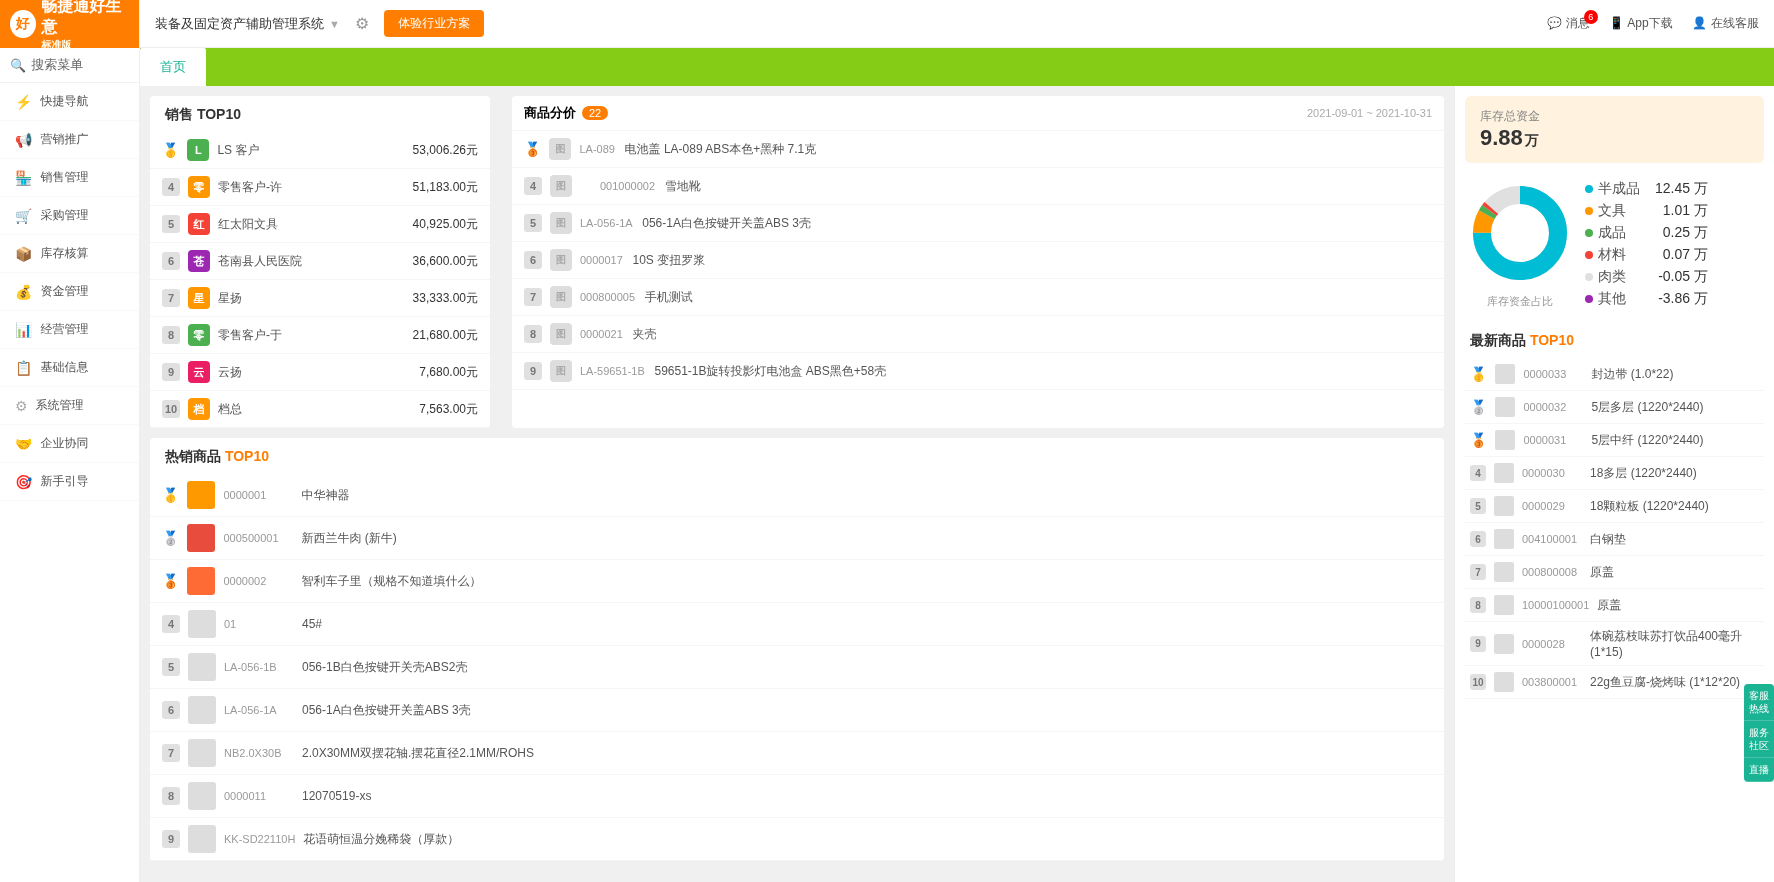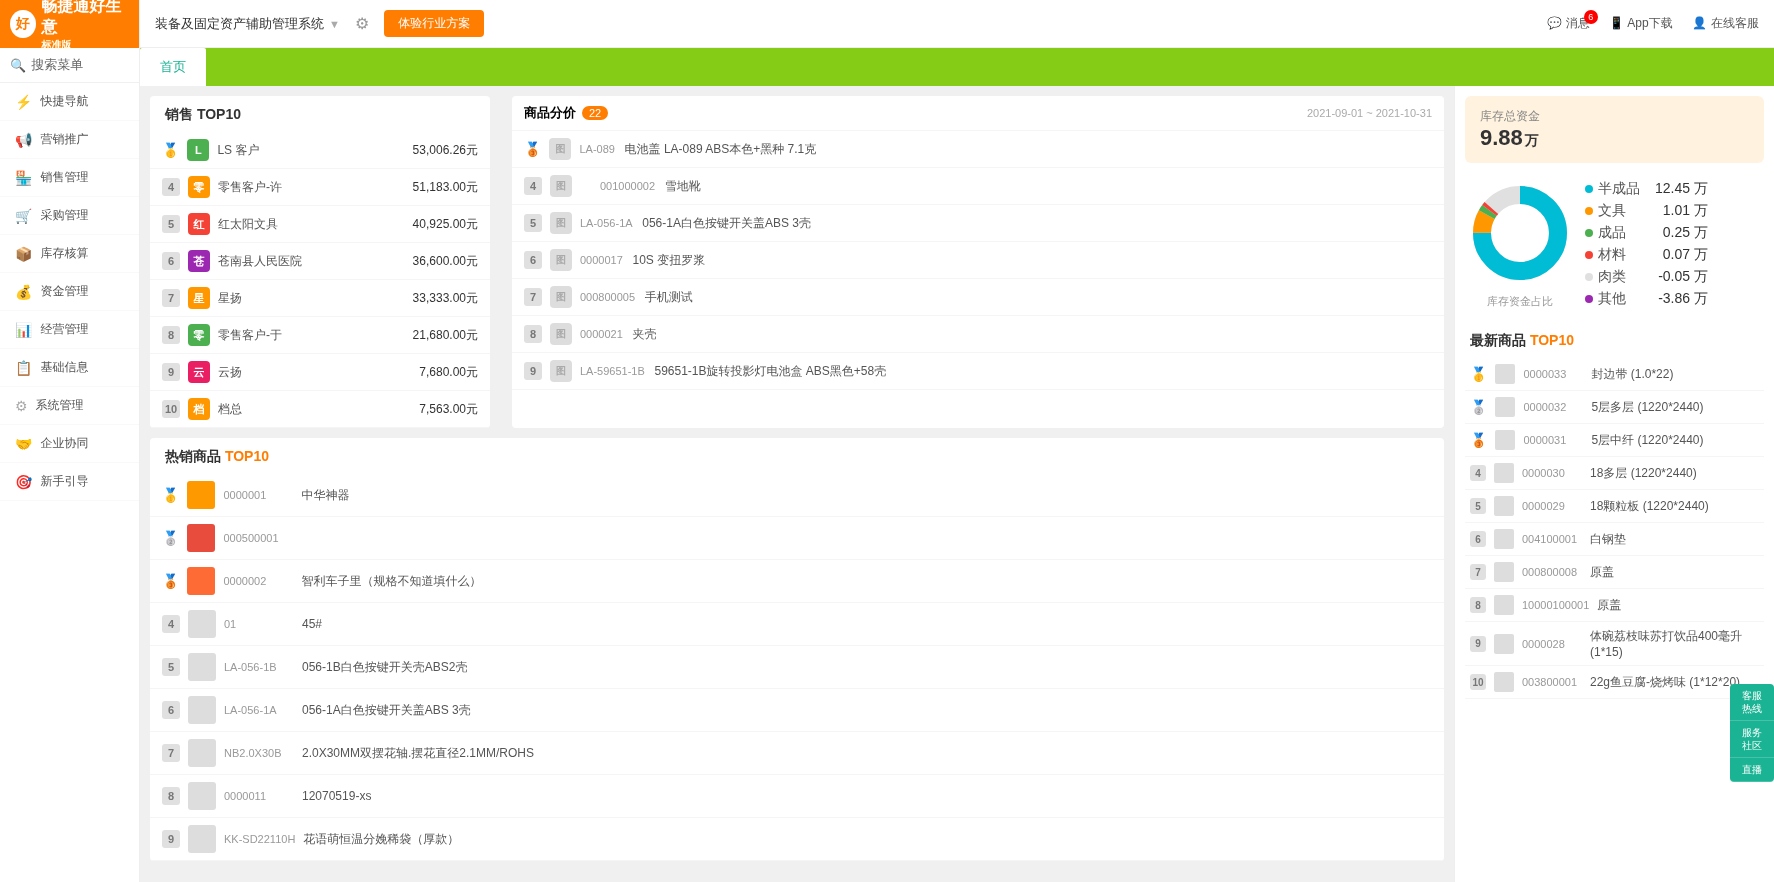--- a/index.html
+++ b/index.html
@@ -320,21 +320,21 @@
       right: 0;
       bottom: 100px;
       display: flex;
       flex-direction: column;
       gap: 0;
       z-index: 100;
     }
     .float-btn {
       background: #1ab394;
       color: #fff;
-      width: 44px;
+      width: 30px;
       padding: 5px 3px;
       font-size: 10px;
       text-align: center;
       cursor: pointer;
       border-bottom: 1px solid rgba(255,255,255,0.2);
       line-height: 1.3;
     }
     .float-btn:first-child { border-radius: 4px 4px 0 0; }
     .float-btn:last-child { border-radius: 0 0 4px 4px; }
 
@@ -556,20 +556,21 @@
         <div class="hot-item">
           <span class="medal-icon">🥇</span>
           <div class="product-thumb has-img" style="background:#f90;"></div>
           <span class="hot-code">0000001</span>
           <span class="hot-name">中华神器</span>
         </div>
         <div class="hot-item">
           <span class="medal-icon">🥈</span>
           <div class="product-thumb has-img" style="background:#e74c3c;"></div>
           <span class="hot-code">000500001</span>
+          <span class="hot-name">新西兰牛肉 (新牛)</span>
         </div>
         <div class="hot-item">
           <span class="medal-icon">🥉</span>
           <div class="product-thumb has-img" style="background:#ff6b35;"></div>
           <span class="hot-code">0000002</span>
           <span class="hot-name">智利车子里（规格不知道填什么）</span>
         </div>
         <div class="hot-item">
           <div class="rank-num normal">4</div>
           <div class="product-thumb"></div>

